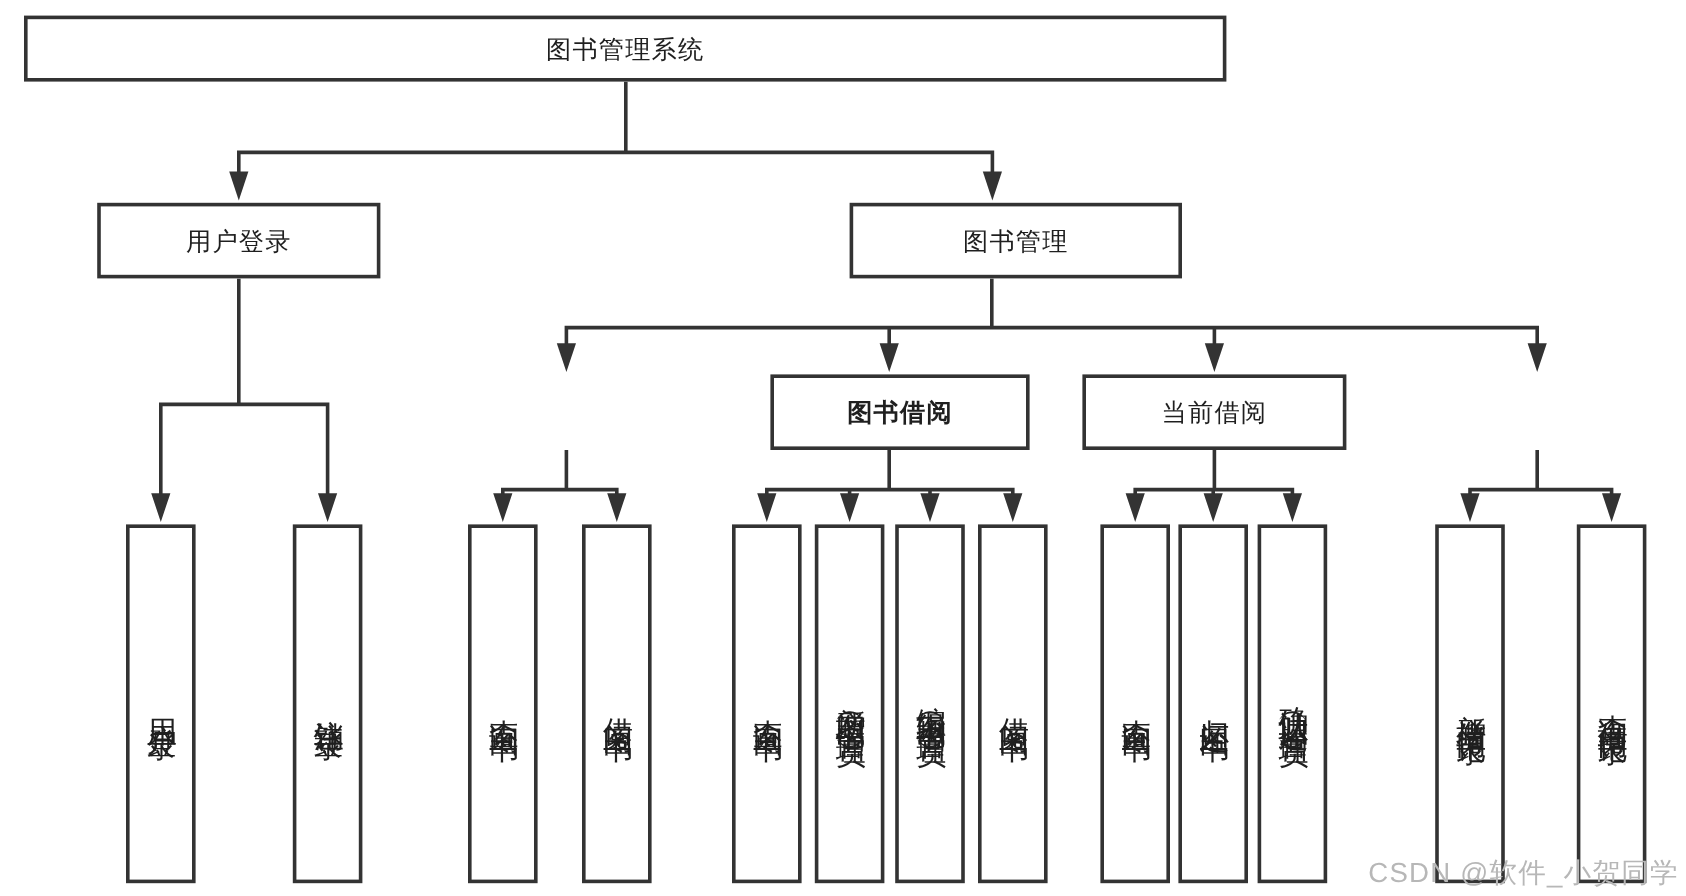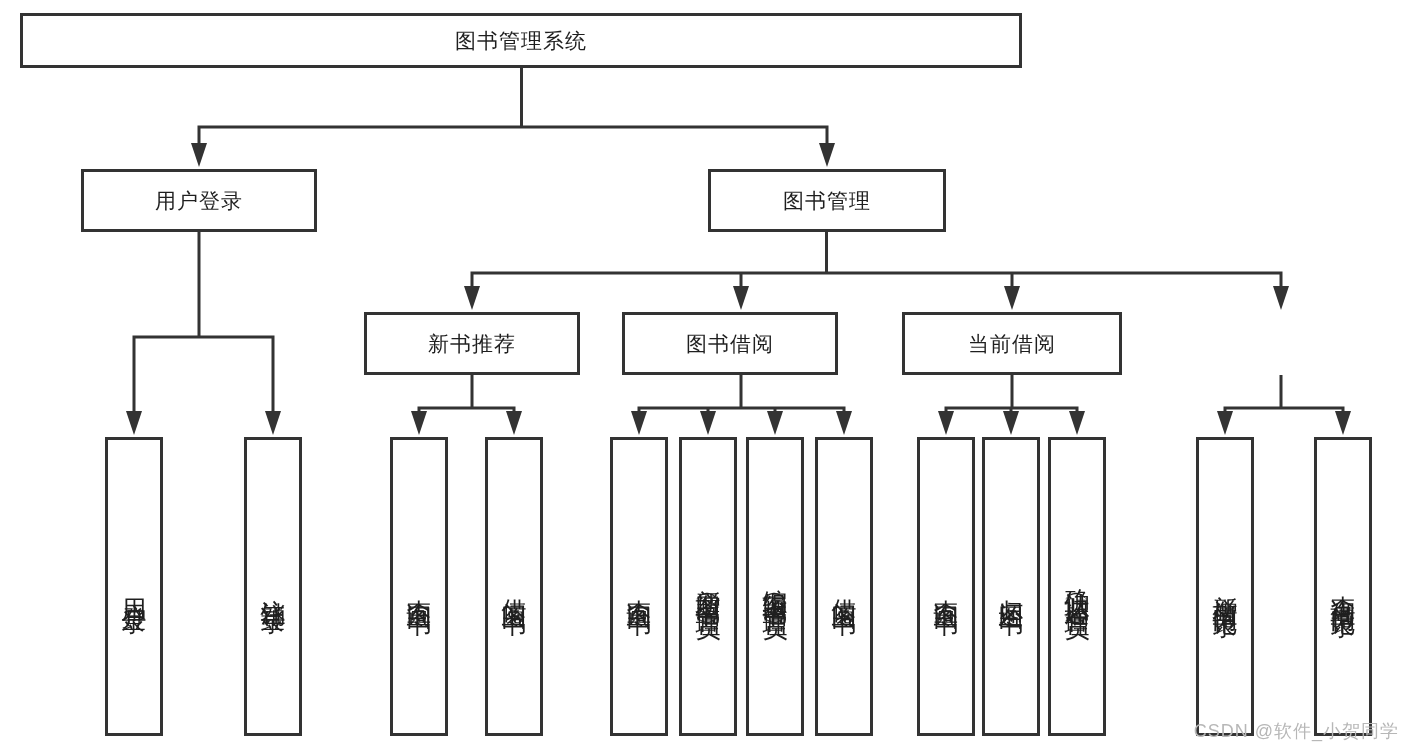--- a/index.html
+++ b/index.html
@@ -39,21 +39,21 @@
     line-height: 1;
     letter-spacing: 4px;
     color: #1f1f1f;
     white-space: nowrap;
   }
 
   .watermark {
     position: absolute;
     right: 6px;
     bottom: 4px;
-    font-size: 18px;
+    font-size: 23px;
     color: #b7b7b7;
     letter-spacing: 1px;
     pointer-events: none;
   }
 </style>
 </head>
 <body>
 
 <div class="canvas">
 
@@ -90,28 +90,25 @@
     </g>
   </svg>
 
   <div class="node" style="left:20px; top:13px; width:1002px; height:55px;font-family:Liberation Mono, monospace;">
     <span>图书管理系统</span>
   </div>
 
   <div class="node" style="left:81px; top:169px; width:236px; height:63px;">
     <span>用户登录</span>
   </div>
-  <div class="node" style="left:708px; top:169px; width:238px; height:63px;">
+  <div class="node" style="left:708px; top:169px; width:277px; height:63px;">
     <span>图书管理</span>
   </div>
 
-  <div class="node" style="left:364px; top:312px; width:216px; height:63px;">
-    <span>新书推荐</span>
-  </div>
-  <div class="node" style="left:622px; top:312px; width:216px; height:63px;">
+  <div class="node" style="left:642px; top:312px; width:216px; height:63px;font-weight:bold;">
     <span>图书借阅</span>
   </div>
   <div class="node" style="left:902px; top:312px; width:220px; height:63px;text-align:right;">
     <span>当前借阅</span>
   </div>
 
   <div class="node leaf" style="left:105px; top:437px; width:58px; height:299px;">
     <span class="vlabel">用户登录</span>
   </div>
   <div class="node leaf" style="left:244px; top:437px; width:58px; height:299px;">

